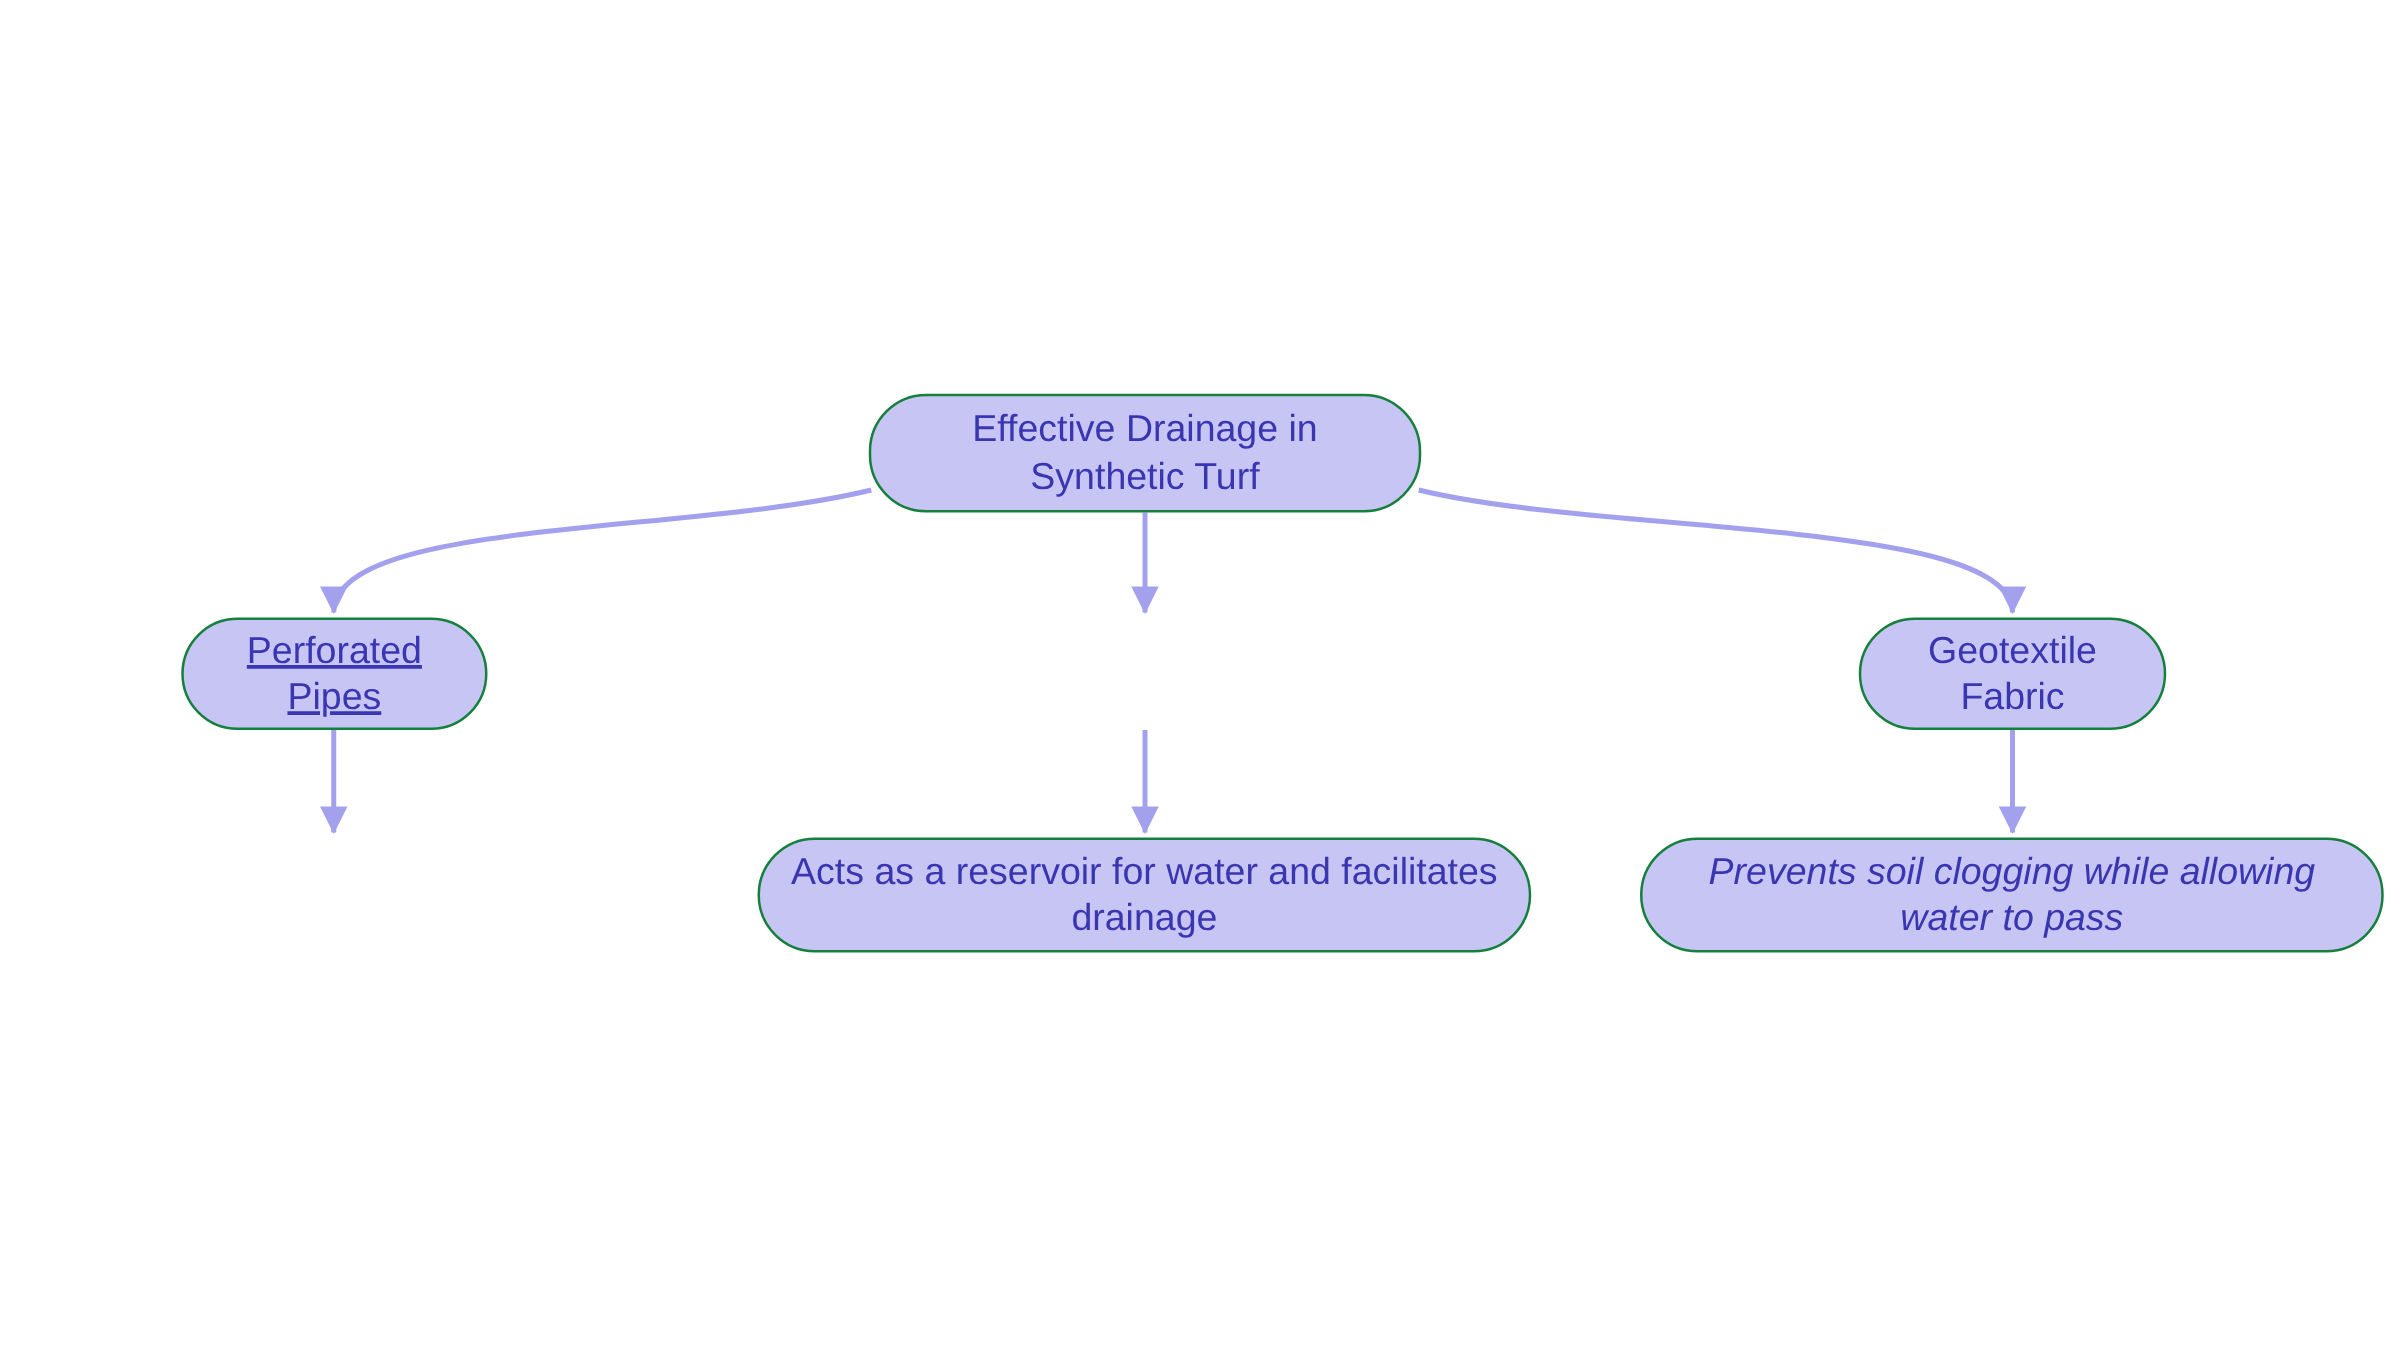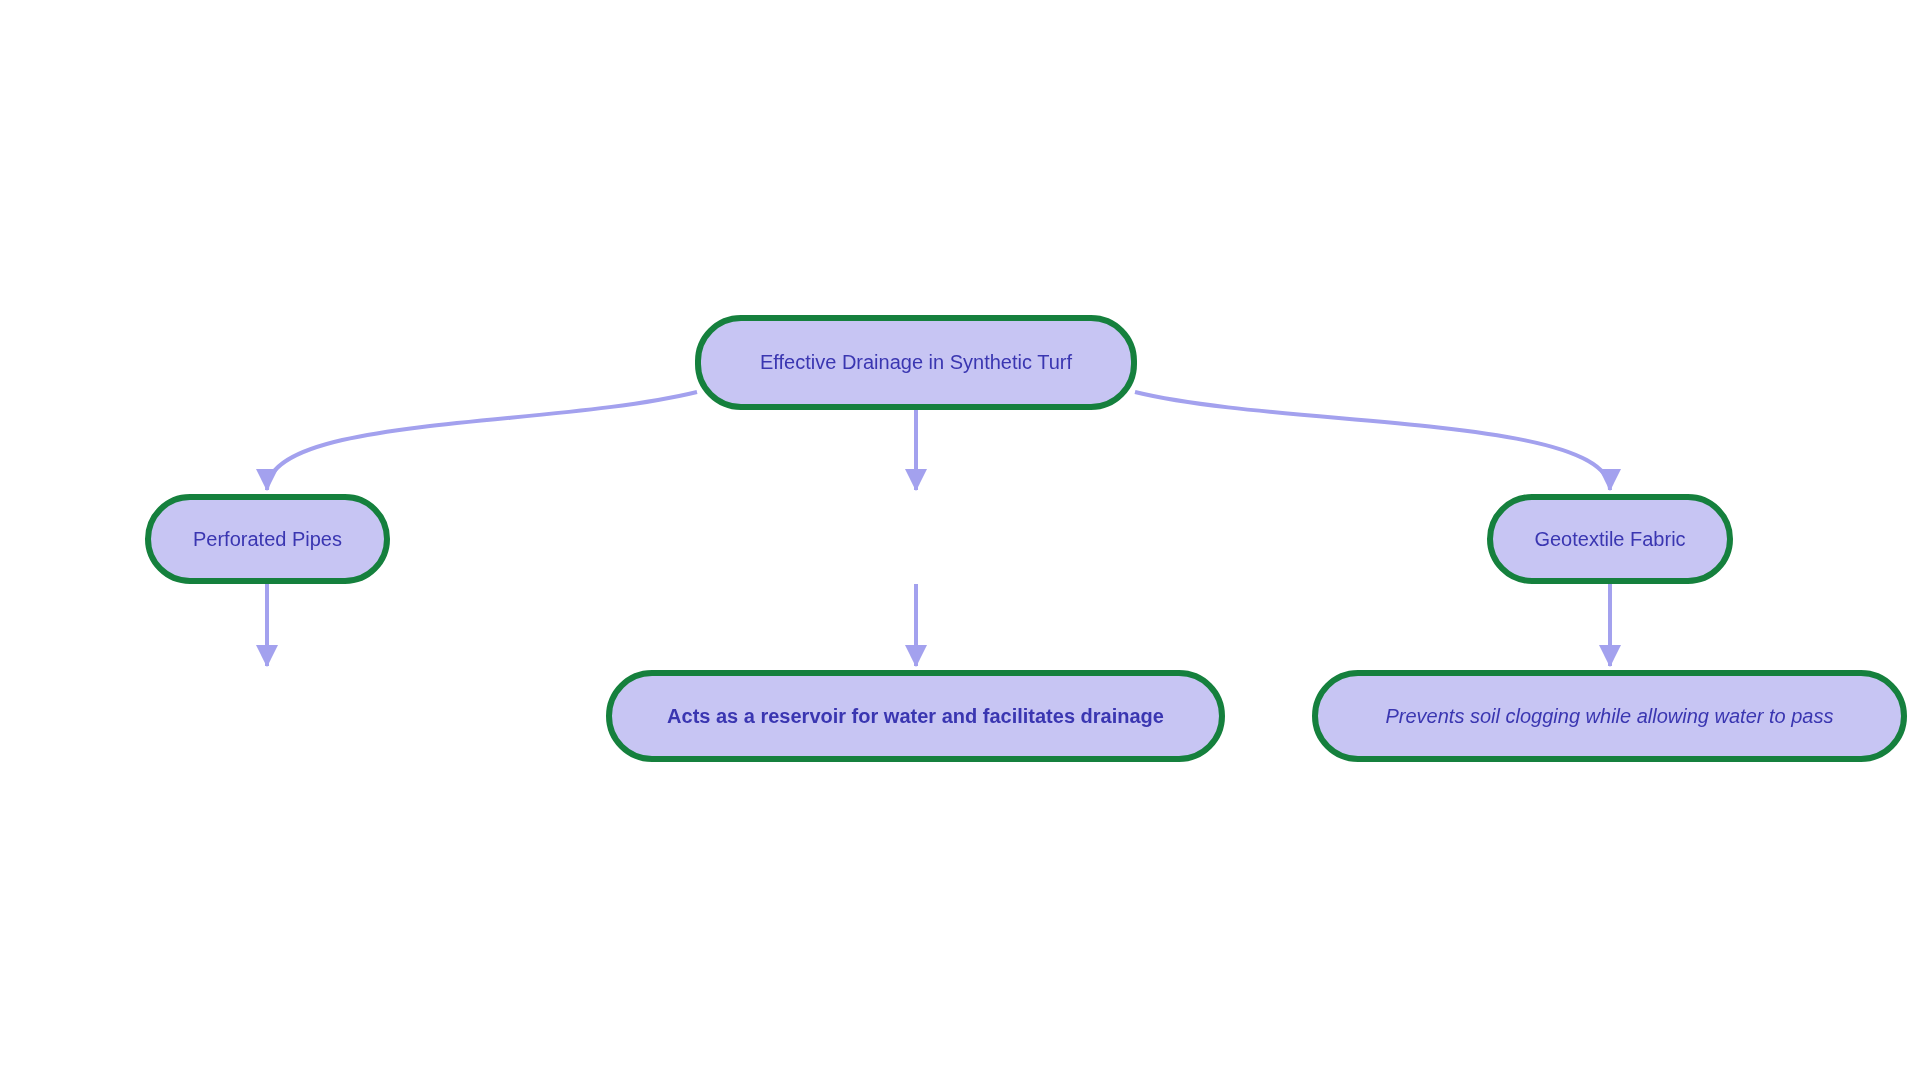--- a/index.html
+++ b/index.html
@@ -24,37 +24,37 @@
     z-index: 0;
   }
   .node {
     position: absolute;
     box-sizing: border-box;
     display: flex;
     align-items: center;
     justify-content: center;
     text-align: center;
     background: #c7c5f3;
-    border: 6px solid #15803d;
+    border: 2px solid #15803d;
     border-radius: 46px;
     color: #3a36b1;
-    font-size: 20px;
+    font-size: 30px;
     line-height: 1.25;
     z-index: 1;
     padding: 0 20px;
   }
   
   .node-root      { left: 695px;  top: 315px; width: 442px; height: 95px; }
   
-  .node-pipes     { left: 145px;  top: 494px; width: 245px; height: 90px; }
+  .node-pipes     { left: 145px;  top: 494px; width: 245px; height: 90px; text-decoration: underline; }
   .node-gravel    { left: 818px;  top: 494px; width: 196px; height: 90px; }
   .node-fabric    { left: 1487px; top: 494px; width: 246px; height: 90px; }
   
   .node-pipes-d   { left: 13px;   top: 670px; width: 510px; height: 92px; }
-  .node-gravel-d  { left: 606px;  top: 670px; width: 619px; height: 92px; font-weight: bold; }
+  .node-gravel-d  { left: 606px;  top: 670px; width: 619px; height: 92px; }
   .node-fabric-d  { left: 1312px; top: 670px; width: 595px; height: 92px; font-style: italic; }
 
   .edge {
     fill: none;
     stroke: #a3a1ee;
     stroke-width: 4;
   }
 </style>
 </head>
 <body>

